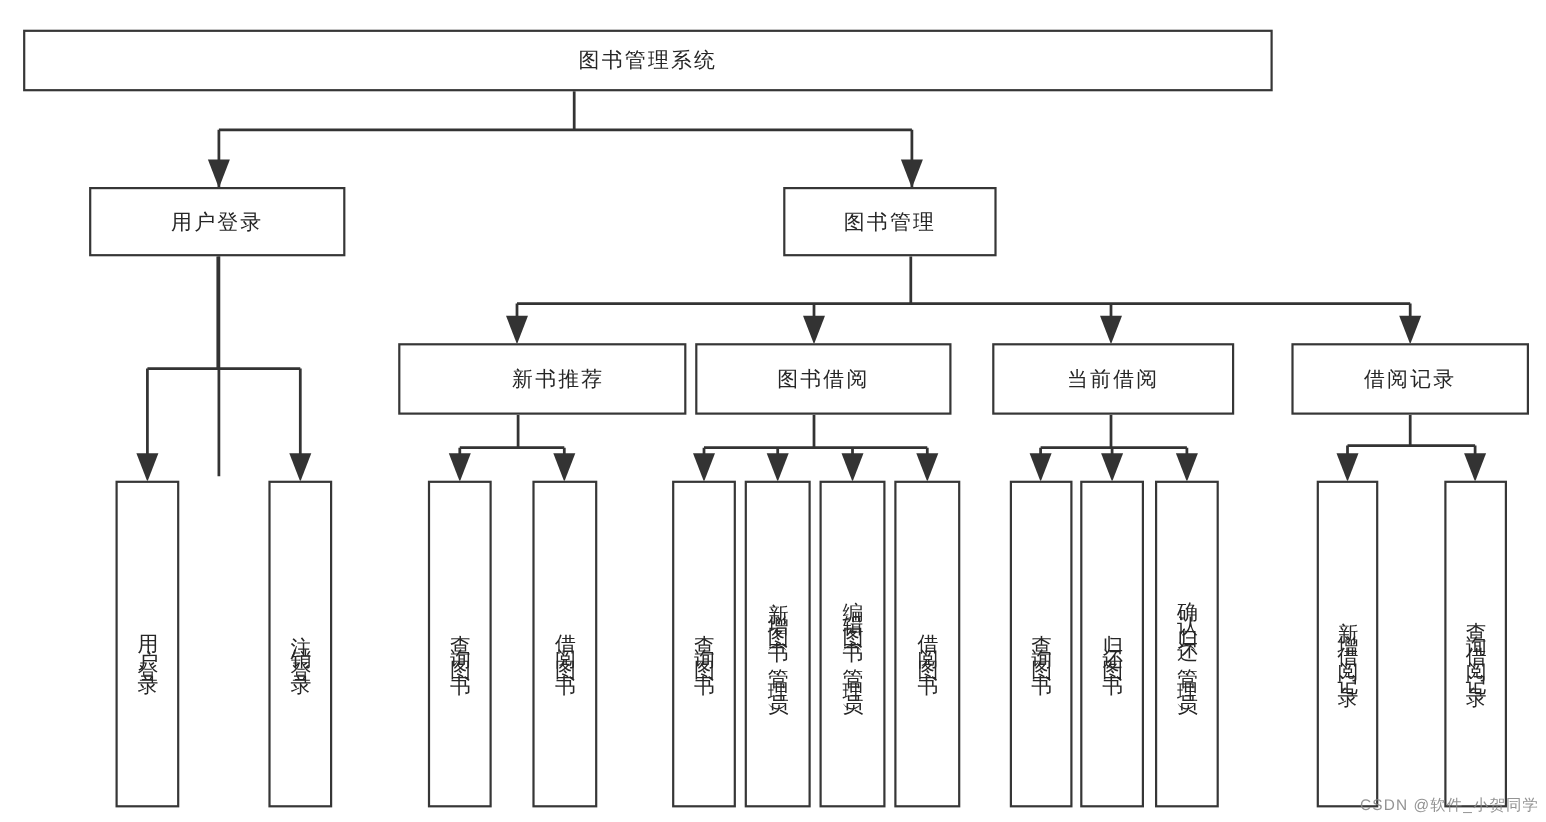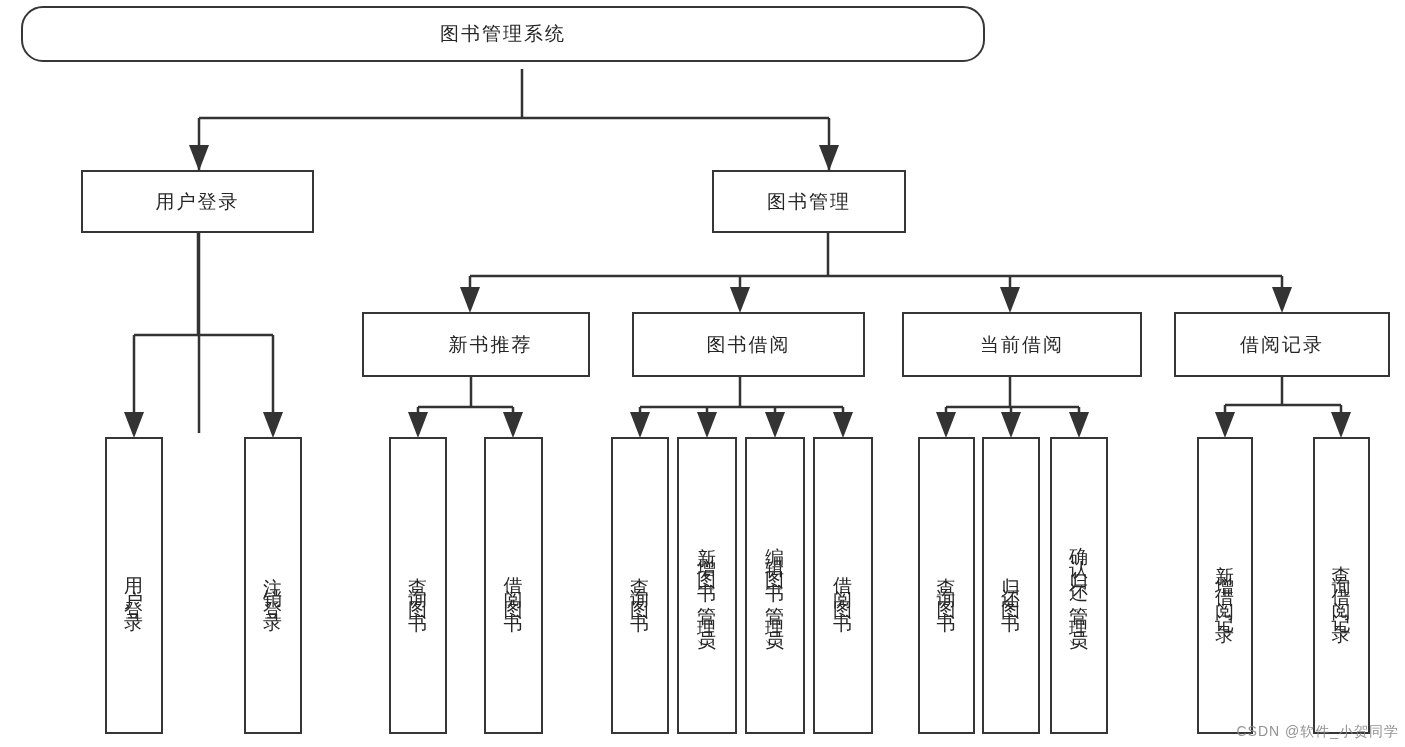--- a/index.html
+++ b/index.html
@@ -60,28 +60,28 @@
       <polygon points="765,412 785,412 775,438"></polygon>
       <polygon points="833,412 853,412 843,438"></polygon>
       <polygon points="936,412 956,412 946,438"></polygon>
       <polygon points="1001,412 1021,412 1011,438"></polygon>
       <polygon points="1069,412 1089,412 1079,438"></polygon>
       <polygon points="1215,412 1235,412 1225,438"></polygon>
       <polygon points="1331,412 1351,412 1341,438"></polygon>
     </g>
   </svg>
 
-  <div class="node" style="left:21px;top:6px;width:964px;height:56px;border-radius:22px;">图书管理系统</div>
+  <div class="node" style="left:21px;top:27px;width:1136px;height:56px;">图书管理系统</div>
 
   <div class="node" style="left:81px;top:170px;width:233px;height:63px;">用户登录</div>
   <div class="node" style="left:712px;top:170px;width:194px;height:63px;">图书管理</div>
 
-  <div class="node" style="left:362px;top:312px;width:228px;height:65px;padding-left:29px;">新书推荐</div>
+  <div class="node" style="left:362px;top:312px;width:262px;height:65px;padding-left:29px;">新书推荐</div>
   <div class="node" style="left:632px;top:312px;width:233px;height:65px;">图书借阅</div>
-  <div class="node" style="left:902px;top:312px;width:240px;height:65px;">当前借阅</div>
+  <div class="node" style="left:902px;top:312px;width:220px;height:65px;">当前借阅</div>
   <div class="node" style="left:1174px;top:312px;width:216px;height:65px;text-align:center;">借阅记录</div>
 
   <div class="leaf" style="left:105px;width:58px;">
     <span class="vtext">用户登录</span>
   </div>
   <div class="leaf" style="left:244px;width:58px;">
     <span class="vtext">注销登录</span>
   </div>
 
   <div class="leaf" style="left:389px;width:58px;">

